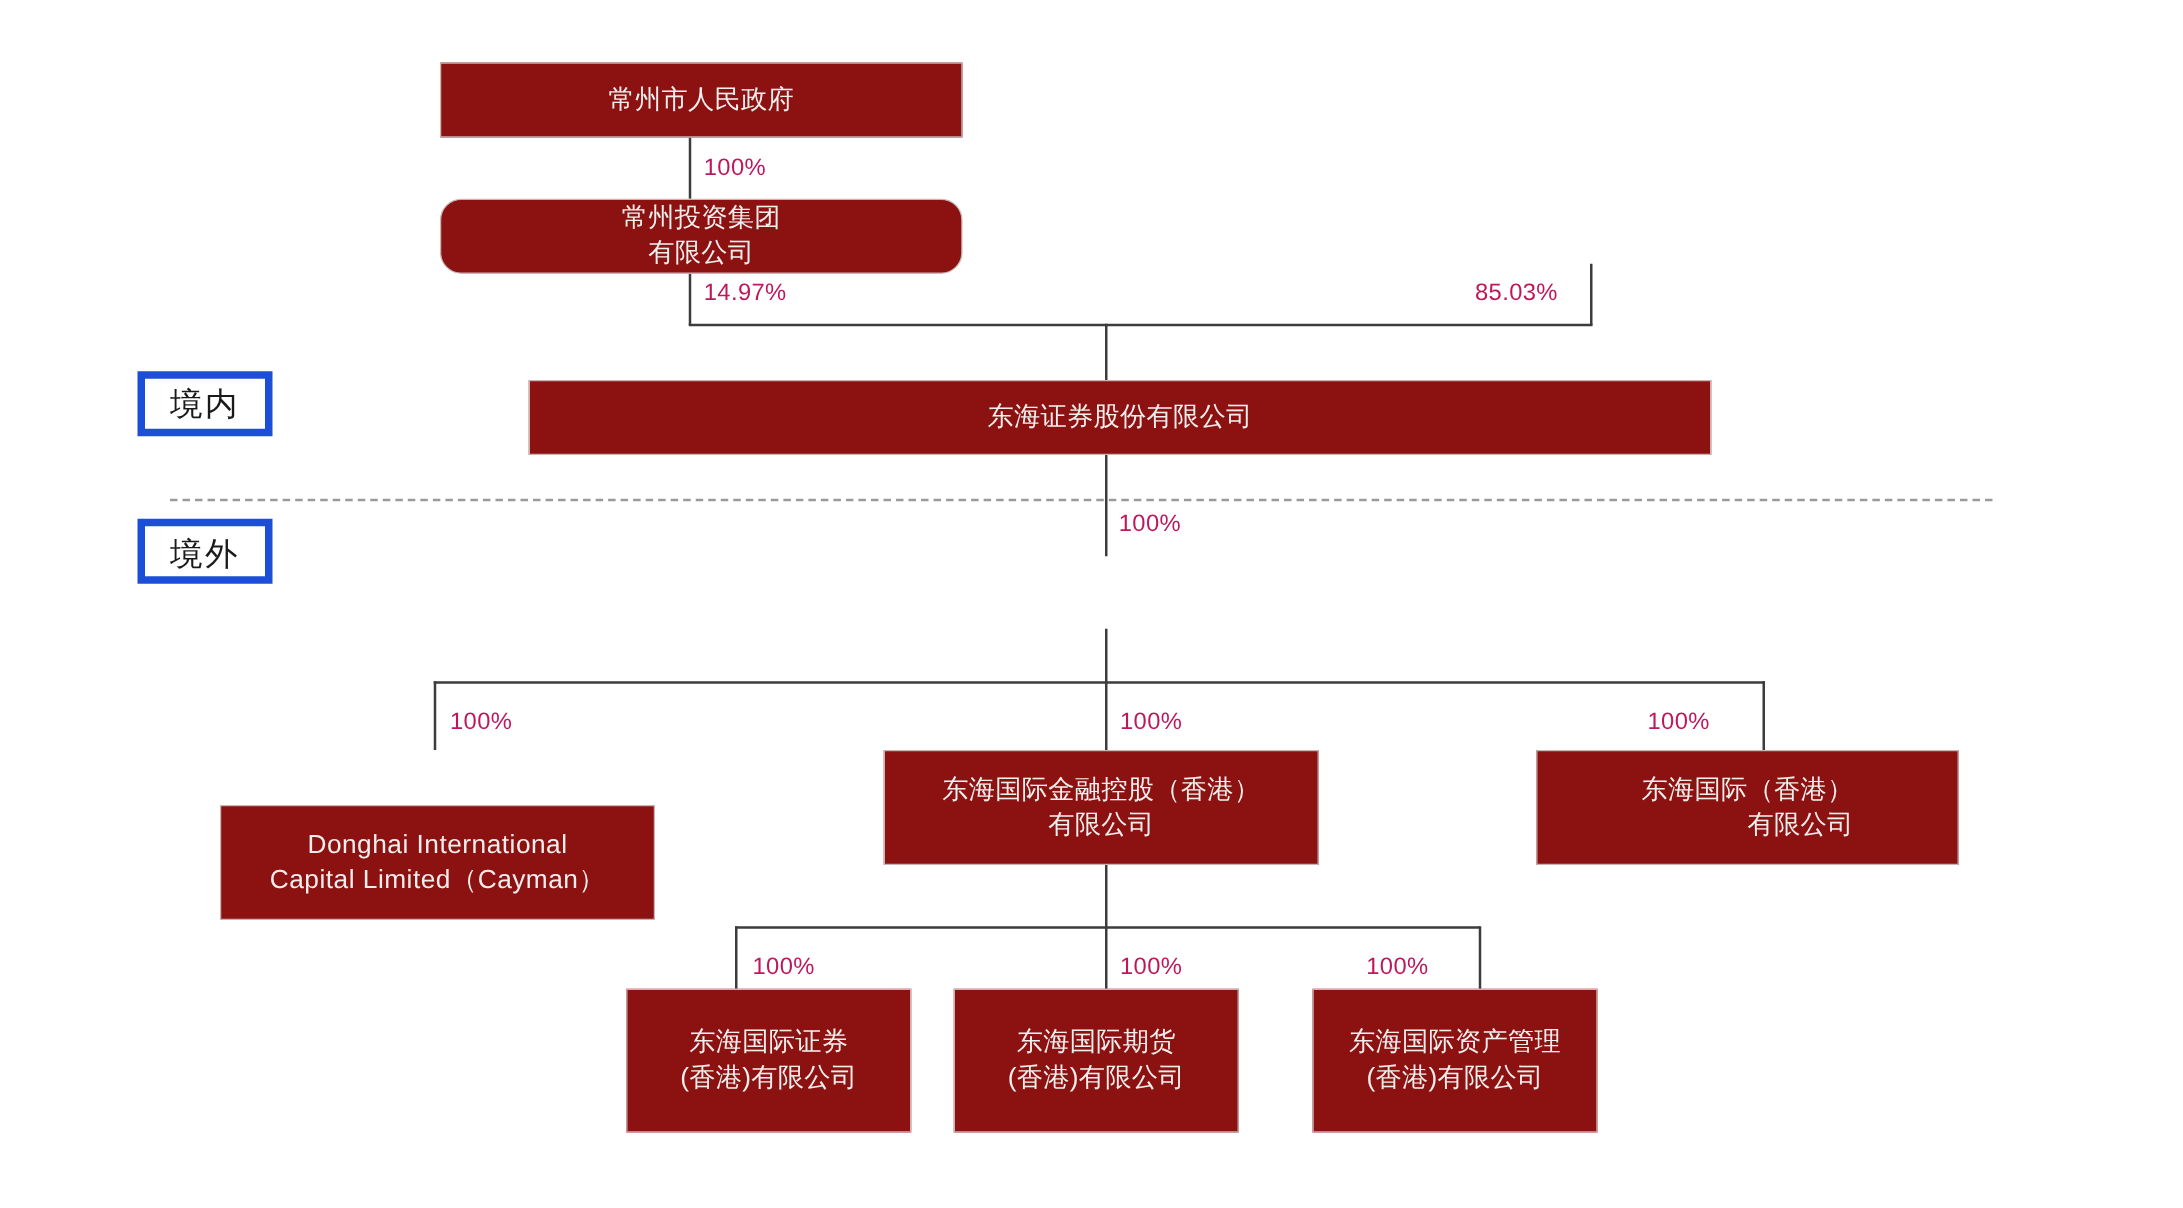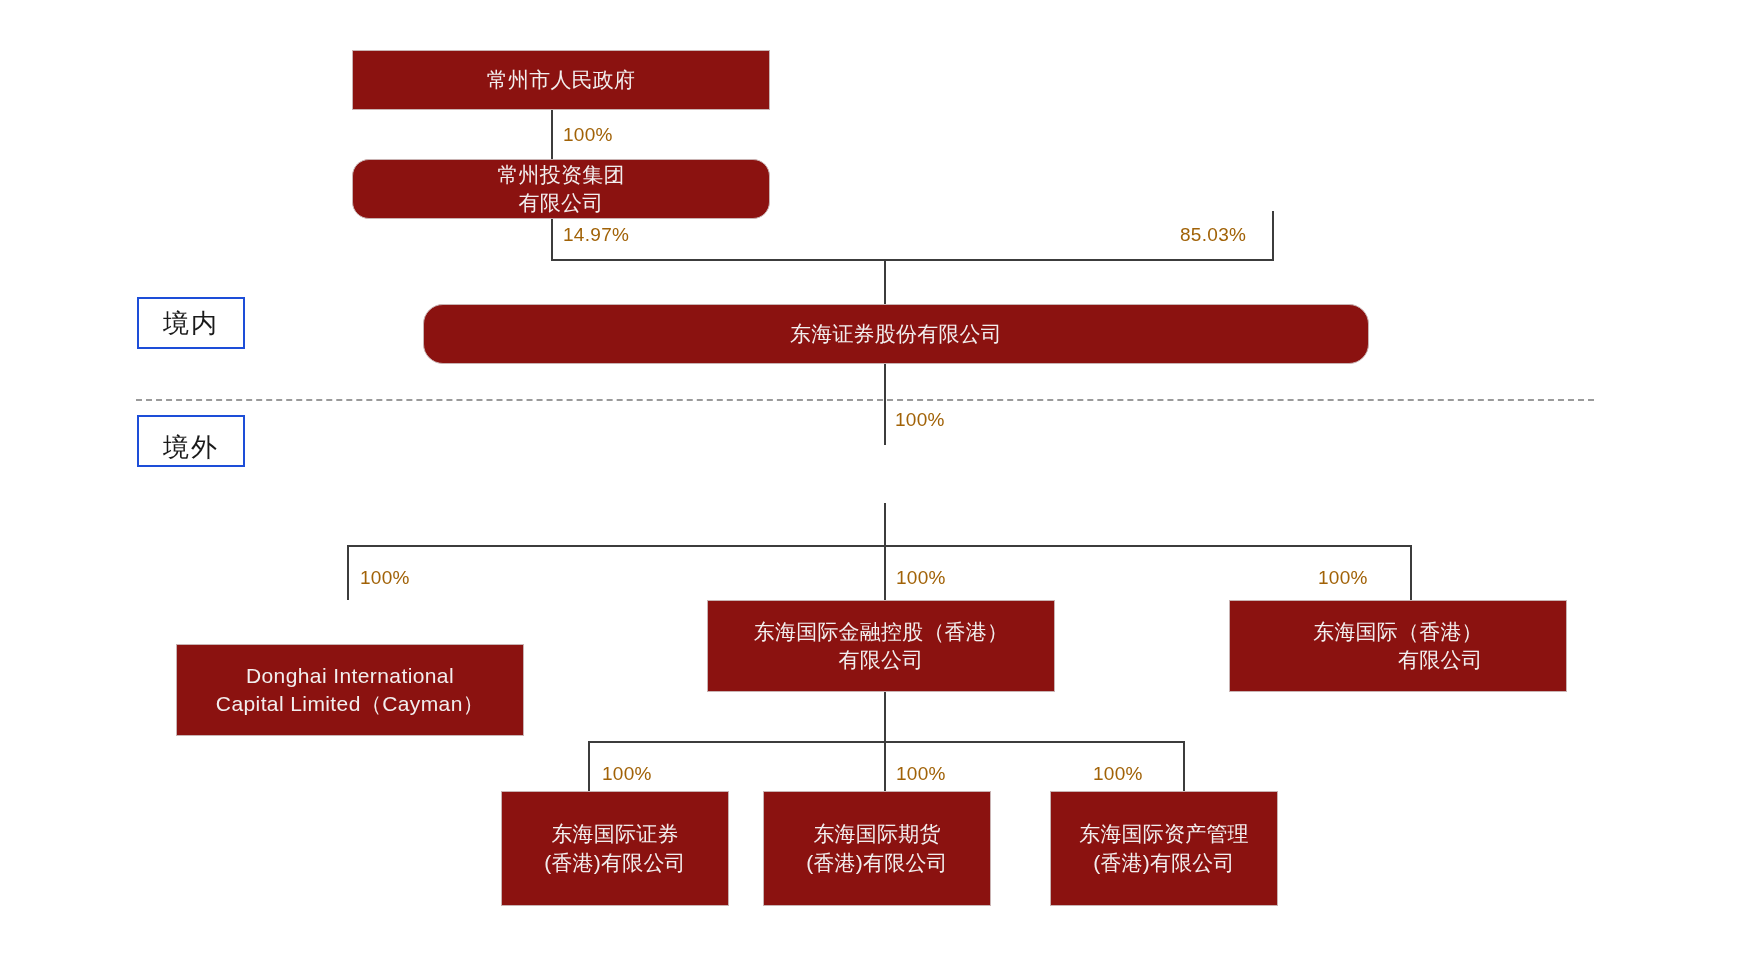--- a/index.html
+++ b/index.html
@@ -42,51 +42,50 @@
     display: block;
   }
   .node.latin {
     font-size: 21px;
     letter-spacing: 0.4px;
   }
   
   .region-tag {
     position: absolute;
     box-sizing: border-box;
-    border: 2px solid #1d4ed8;
+    border: 6px solid #1d4ed8;
     background: #ffffff;
     color: #1a1a1a;
     display: flex;
     align-items: center;
     justify-content: center;
     font-size: 26px;
     letter-spacing: 2px;
     z-index: 4;
-    margin-left: 27px;
   }
   
   .vline, .hline {
     position: absolute;
     background: #3c3c3c;
     z-index: 1;
   }
   .vline { width: 2px; }
   .hline { height: 2px; }
   
   .divider {
     position: absolute;
     height: 0;
     border-top: 2px dashed #9a9a9a;
     z-index: 2;
   }
   
   .pct {
     position: absolute;
     font-size: 19px;
-    color: #a16207;
+    color: #be185d;
     background: transparent;
     white-space: nowrap;
     z-index: 5;
     letter-spacing: 0.3px;
   }
 </style>
 </head>
 <body>
 
 <div id="chart-root">
@@ -111,21 +110,21 @@
   <div class="pct" style="left:1180px; top:224px;">85.03%</div>
 
   <div class="hline" style="left:551px; top:259px; width:723px;"></div>
 
   <div class="vline" style="left:884px; top:259px; height:45px;"></div>
 
   <div class="region-tag" style="left:110px; top:297px; width:108px; height:52px;">
     <span>境内</span>
   </div>
 
-  <div class="node" style="left:423px; top:304px; width:946px; height:60px;border-radius:20px;">
+  <div class="node" style="left:423px; top:304px; width:946px; height:60px;">
     <span class="label">东海证券股份有限公司</span>
   </div>
 
   <div class="vline" style="left:884px; top:364px; height:81px;"></div>
   <div class="pct" style="left:895px; top:409px;">100%</div>
 
   <div class="divider" style="left:136px; top:399px; width:1458px;"></div>
 
   <div class="region-tag" style="left:110px; top:415px; width:108px; height:52px;align-items:flex-end;">
     <span>境外</span>

